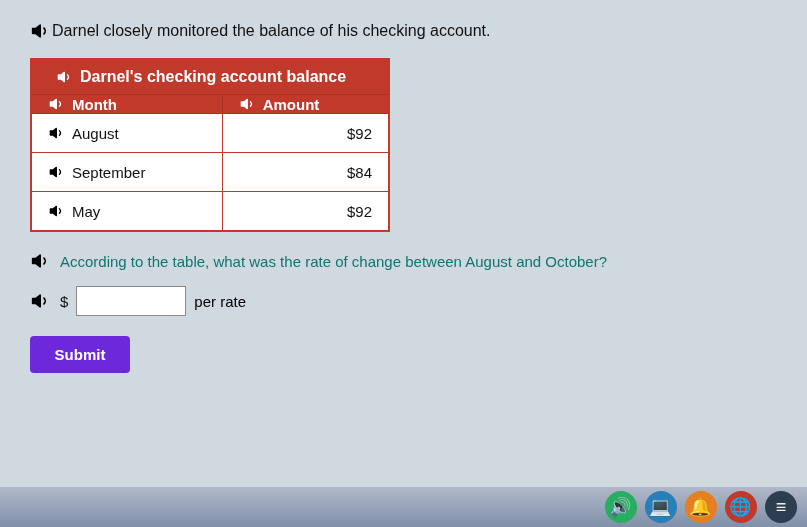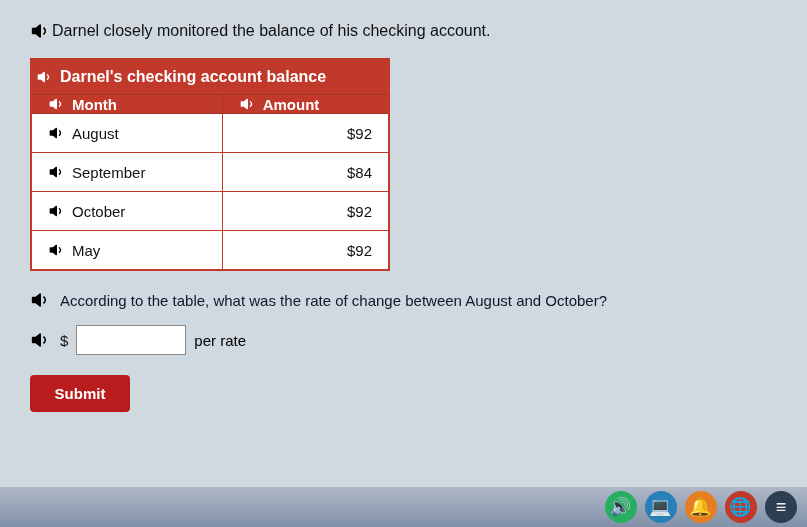--- a/index.html
+++ b/index.html
@@ -80,32 +80,32 @@
 
     tbody tr td:last-child {
       text-align: right;
     }
 
     .table-caption-row td {
       background-color: #c0392b;
       color: white;
       font-weight: bold;
       text-align: left;
-      padding: 8px 4px;
+      padding: 8px 24px;
     }
 
     .table-caption-row td .td-inner {
       display: flex;
       align-items: center;
       gap: 6px;
     }
 
     .question2 {
       font-size: 15px;
-      color: #0f172a;
+      color: #0f766e;
       margin-bottom: 14px;
       display: flex;
       align-items: center;
       gap: 8px;
       flex-wrap: wrap;
     }
 
     .answer-row {
       display: flex;
       align-items: center;
@@ -122,21 +122,21 @@
     .answer-input {
       width: 110px;
       height: 30px;
       border: 1px solid #888;
       background: white;
       font-size: 15px;
       padding: 2px 6px;
     }
 
     .submit-btn {
-      background-color: #b91c1c;
+      background-color: #6d28d9;
       color: white;
       border: none;
       padding: 10px 24px;
       font-size: 15px;
       font-weight: bold;
       cursor: pointer;
       border-radius: 4px;
       display: inline-block;
       width: 100px;
     }
@@ -259,34 +259,20 @@
         </tr>
         <tr>
           <td>
             <div class="td-inner">
               <span class="speaker-icon" style="width: 18px; height: 18px;">
                 <svg viewBox="0 0 24 24" fill="none" stroke-width="2" stroke-linecap="round" stroke-linejoin="round" style="width:16px;height:16px;">
                   <polygon points="11,5 6,9 2,9 2,15 6,15 11,19" fill="black" stroke="black"></polygon>
                   <path d="M15.54 8.46a5 5 0 0 1 0 7.07" stroke="black" fill="none"></path>
                 </svg>
               </span>
-              <span>October</span>
-            </div>
-          </td>
-          <td>$92</td>
-        </tr>
-        <tr>
-          <td>
-            <div class="td-inner">
-              <span class="speaker-icon" style="width: 18px; height: 18px;">
-                <svg viewBox="0 0 24 24" fill="none" stroke-width="2" stroke-linecap="round" stroke-linejoin="round" style="width:16px;height:16px;">
-                  <polygon points="11,5 6,9 2,9 2,15 6,15 11,19" fill="black" stroke="black"></polygon>
-                  <path d="M15.54 8.46a5 5 0 0 1 0 7.07" stroke="black" fill="none"></path>
-                </svg>
-              </span>
               <span>May</span>
             </div>
           </td>
           <td>$92</td>
         </tr>
       </tbody>
   </table>
 </div>
 
 <div class="question2">

